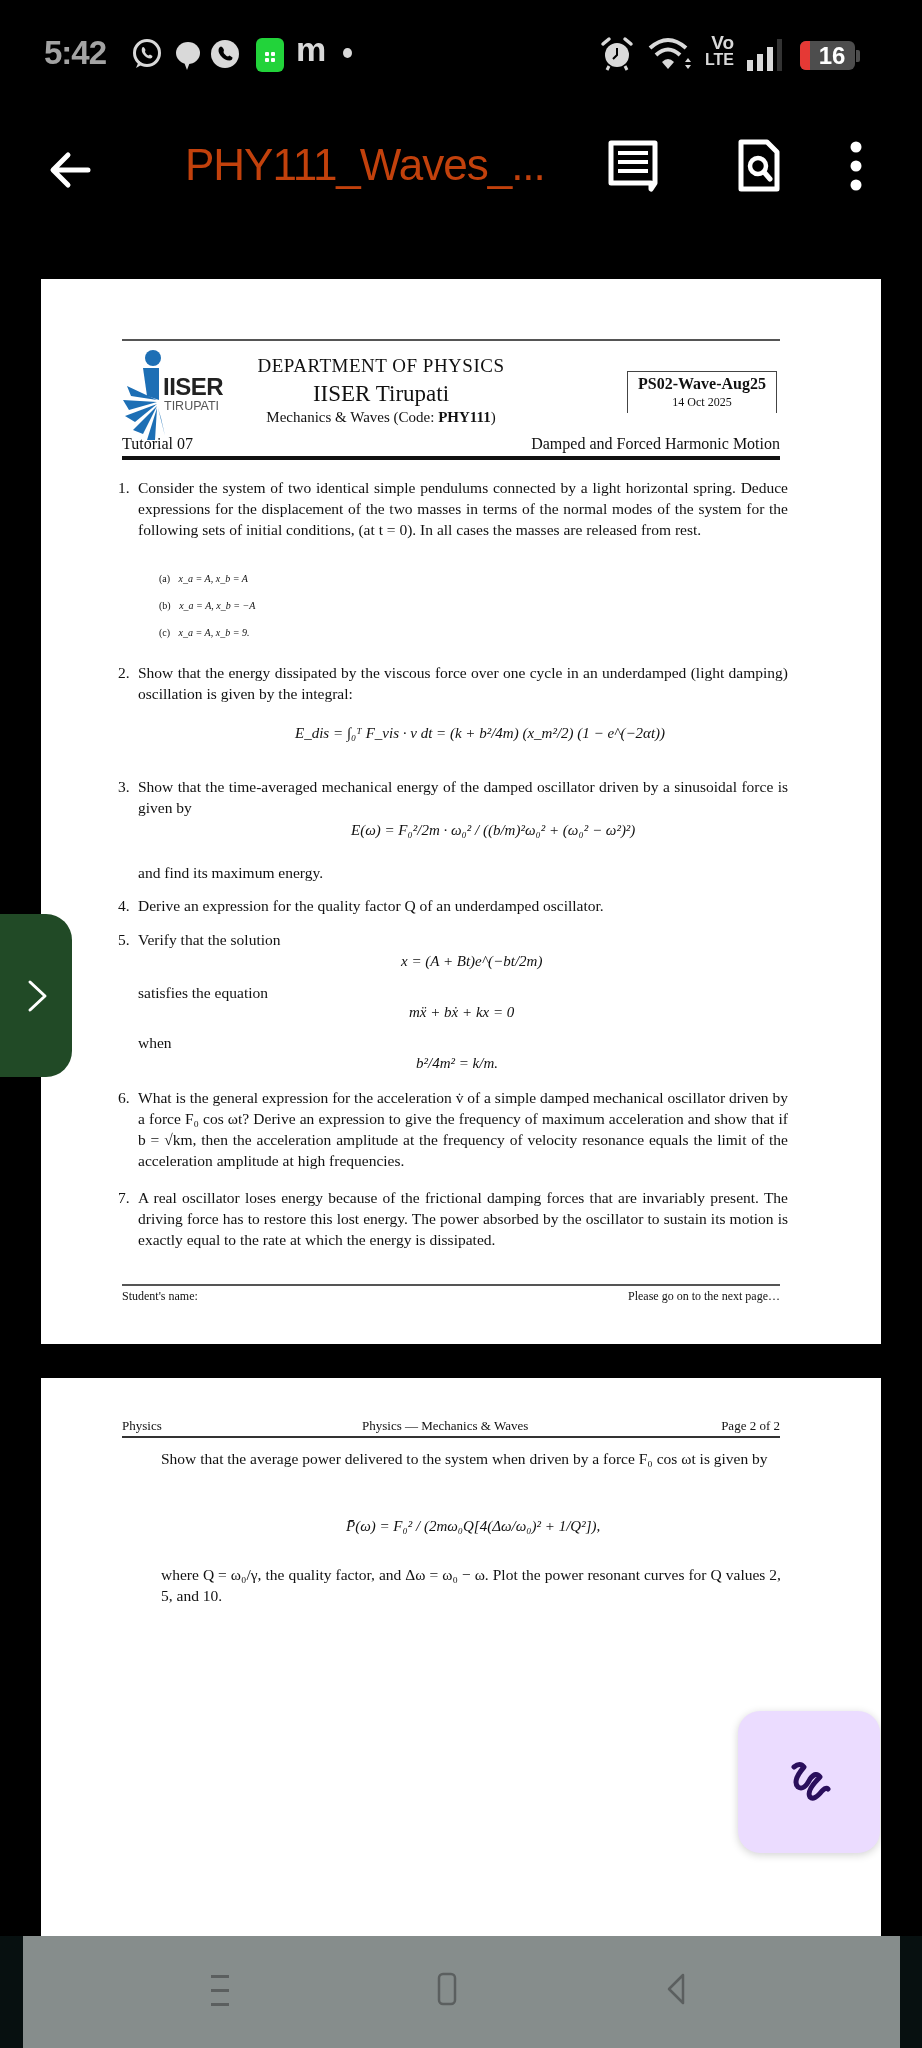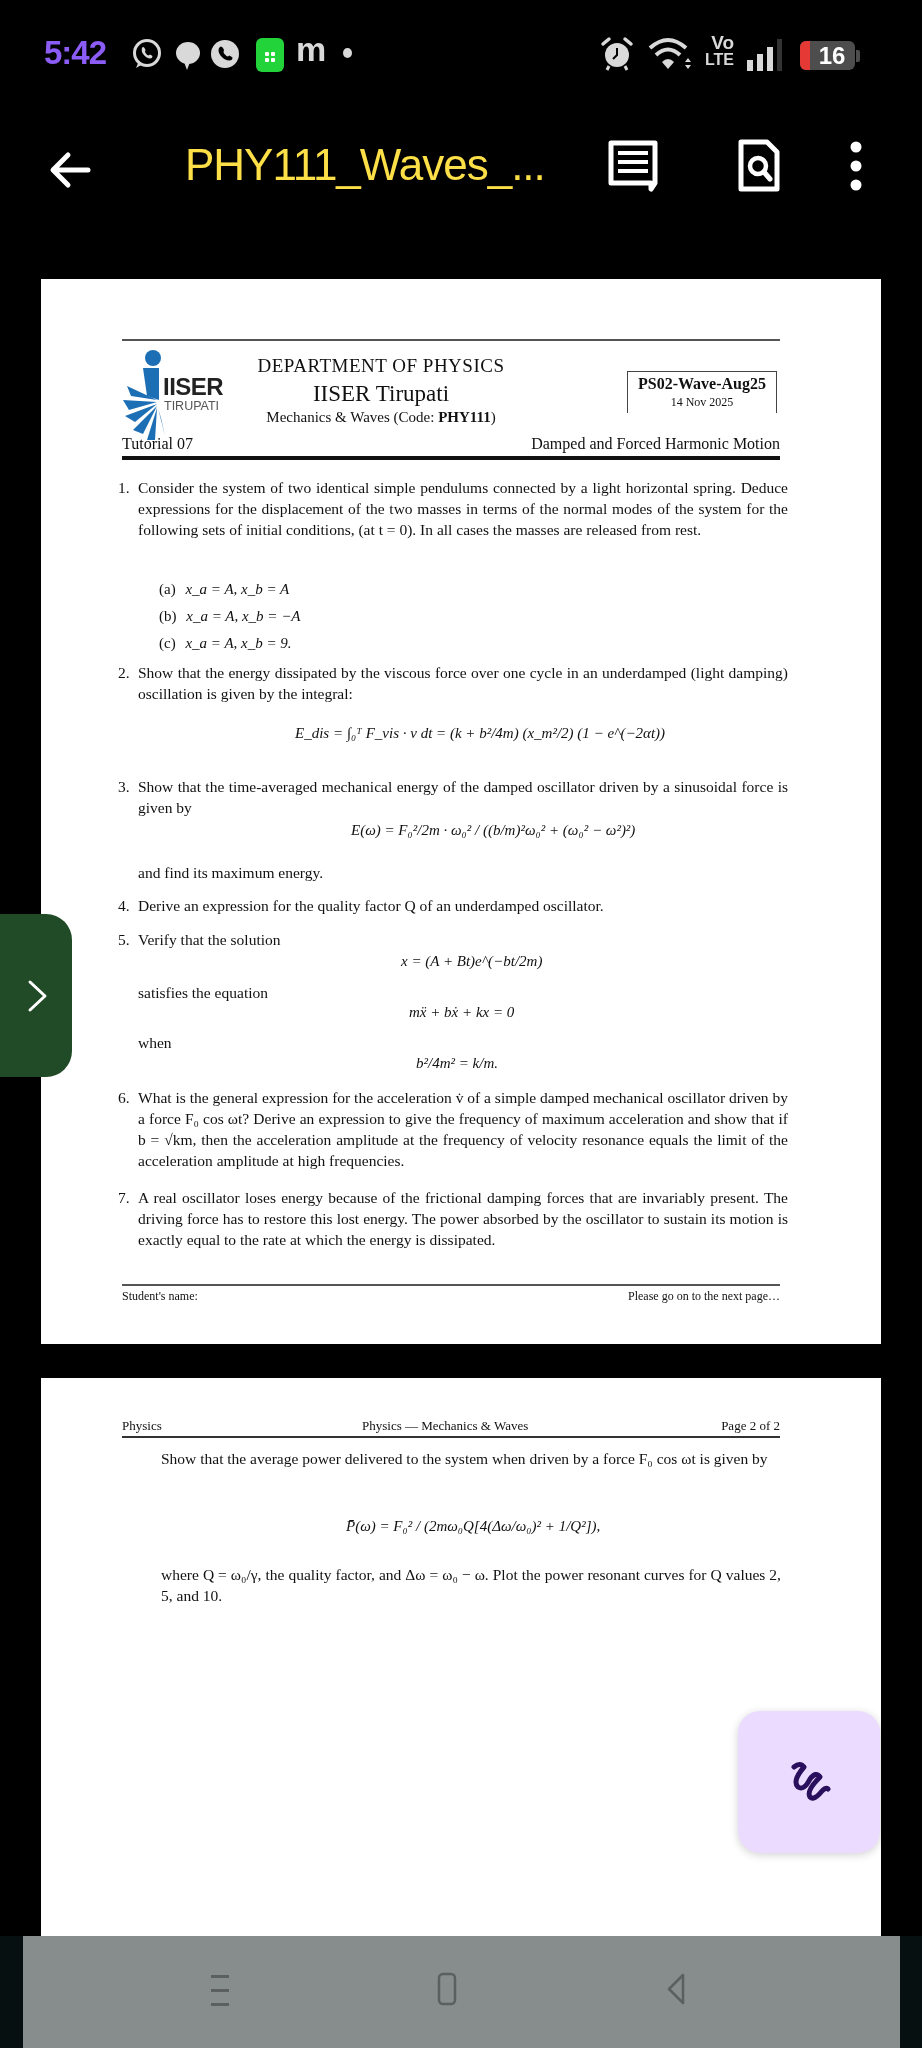--- a/index.html
+++ b/index.html
@@ -1,35 +1,35 @@
 <!DOCTYPE html>
 <html><head>
 <meta charset="utf-8">
 <style>
   * { box-sizing: border-box; margin: 0; padding: 0; }
   html, body { width: 922px; height: 2048px; background: #000; overflow: hidden; }
   body { position: relative; font-family: "Liberation Sans", sans-serif; color: #fff; }
 
   
   .status-bar { position: absolute; left: 0; top: 0; width: 922px; height: 105px; background: #000; }
-  .sb-time { position: absolute; left: 44px; top: 34px; font-size: 33px; font-weight: bold; color: #8b5cf6; letter-spacing: -1px; }
+  .sb-time { position: absolute; left: 44px; top: 34px; font-size: 33px; font-weight: bold; color: #a3a3a3; letter-spacing: -1px; }
   .green-app { position: absolute; left: 256px; top: 38px; width: 28px; height: 34px; background: #22d33a; border-radius: 6px; }
   .green-app::before { content: ""; position: absolute; left: 9px; top: 14px; width: 4px; height: 4px; background:#fff; box-shadow: 6px 0 #fff, 0 6px #fff, 6px 6px #fff; border-radius: 1px; }
   .m-glyph { position: absolute; left: 296px; top: 30px; font-size: 34px; color: #d9d9d9; font-weight: bold; }
   .dot-glyph { position: absolute; left: 343px; top: 48px; width: 9px; height: 10px; border-radius: 50%; background: #d9d9d9; }
   .battery { position: absolute; left: 800px; top: 41px; width: 55px; height: 29px; background: #4d4d4d; border-radius: 6px; overflow: hidden; }
   .battery .lvl { position: absolute; left: 0; top: 0; width: 10px; height: 100%; background: #e53935; }
   .battery .txt { position: absolute; left: 12px; top: 0; width: 40px; text-align: center; font-size: 24px; font-weight: bold; color: #fff; line-height: 29px; }
   .battery-tip { position: absolute; left: 856px; top: 50px; width: 4px; height: 12px; background: #4d4d4d; border-radius: 0 2px 2px 0; }
   .volte { position: absolute; left: 705px; top: 34px; color: #d9d9d9; font-weight: bold; font-size: 16px; line-height: 17px; text-align: right; }
 
   
   .app-bar { position: absolute; left: 0; top: 105px; width: 922px; height: 125px; background: #000; }
   .back-btn { position: absolute; left: 40px; top: 35px; width: 60px; height: 60px; }
-  .doc-title { position: absolute; left: 185px; top: 35px; font-size: 44px; color: #fde047; letter-spacing: -1px; white-space: nowrap; }
+  .doc-title { position: absolute; left: 185px; top: 35px; font-size: 44px; color: #c2410c; letter-spacing: -1px; white-space: nowrap; }
   .ab-btn { position: absolute; top: 32px; width: 60px; height: 60px; }
 
   
   .page { position: absolute; left: 41px; width: 840px; background: #fff; color: #111; font-family: "Liberation Serif", "DejaVu Serif", serif; }
   .page1 { top: 279px; height: 1065px; }
   .page2 { top: 1378px; height: 560px; }
 
   .hdr-rule-top { position: absolute; left: 81px; top: 60px; width: 658px; height: 2px; background: #555; }
   .logo { position: absolute; left: 80px; top: 69px; width: 110px; height: 100px; }
   .dept { position: absolute; left: 190px; top: 76px; width: 300px; text-align: center; font-size: 19px; letter-spacing: 0.5px; }
@@ -38,21 +38,21 @@
   .course b { font-weight: bold; }
   .code-box { position: absolute; left: 586px; top: 92px; width: 150px; height: 42px; border: 1.5px solid #444; border-bottom: none; text-align: center; }
   .code-box .code { font-size: 16px; font-weight: bold; margin-top: 3px; }
   .code-box .date { font-size: 12px; margin-top: 2px; }
   .tut-left { position: absolute; left: 81px; top: 156px; font-size: 16px; text-align: center; }
   .tut-right { position: absolute; right: 101px; top: 156px; font-size: 16px; }
   .hdr-rule-bottom { position: absolute; left: 81px; top: 177px; width: 658px; height: 4px; background: #111; }
 
   .q { position: absolute; left: 97px; width: 650px; font-size: 15.5px; line-height: 21px; text-align: justify; }
   .q .num { position: absolute; left: -20px; top: 0; }
-  .sub { position: absolute; left: 118px; font-size: 15px; font-style: normal; margin-top: 8px; }
+  .sub { position: absolute; left: 118px; font-size: 10px; font-style: normal; }
   .eq { position: absolute; font-size: 15px; font-style: italic; white-space: nowrap; }
 
   .ftr-rule { position: absolute; left: 81px; width: 658px; height: 2px; background: #555; }
   .ftr-left { position: absolute; left: 81px; font-size: 12px; }
   .ftr-right { position: absolute; right: 101px; font-size: 12px; }
 
   .p2-hdr { position: absolute; top: 40px; font-size: 13px; text-align: center; }
   .p2-rule { position: absolute; left: 81px; top: 58px; width: 658px; height: 1.5px; background: #333; }
 
   
@@ -171,21 +171,21 @@
     <div style="position:absolute;left:43px;top:51px;font-family:'Liberation Sans',sans-serif;font-size:12.5px;color:#555;">TIRUPATI</div>
   </div>
 
   <div class="dept">DEPARTMENT OF PHYSICS</div>
   <div class="inst">IISER Tirupati</div>
   <div class="course">
     <span>Mechanics &amp; Waves (Code: </span><b>PHY111</b><span>)</span>
   </div>
   <div class="code-box">
     <div class="code">PS02-Wave-Aug25</div>
-    <div class="date">14 Nov 2025</div>
+    <div class="date">14 Oct 2025</div>
   </div>
   <div class="tut-left">Tutorial 07</div>
   <div class="tut-right">Damped and Forced Harmonic Motion</div>
   <div class="hdr-rule-bottom"></div>
 
   <div class="q" style="top:198px">
     <span class="num">1.</span>
     <span>Consider the system of two identical simple pendulums connected by a light horizontal spring. Deduce expressions for the displacement of the two masses in terms of the normal modes of the system for the following sets of initial conditions, (at t = 0). In all cases the masses are released from rest.</span>
   </div>
   <div class="sub" style="top:294px">

